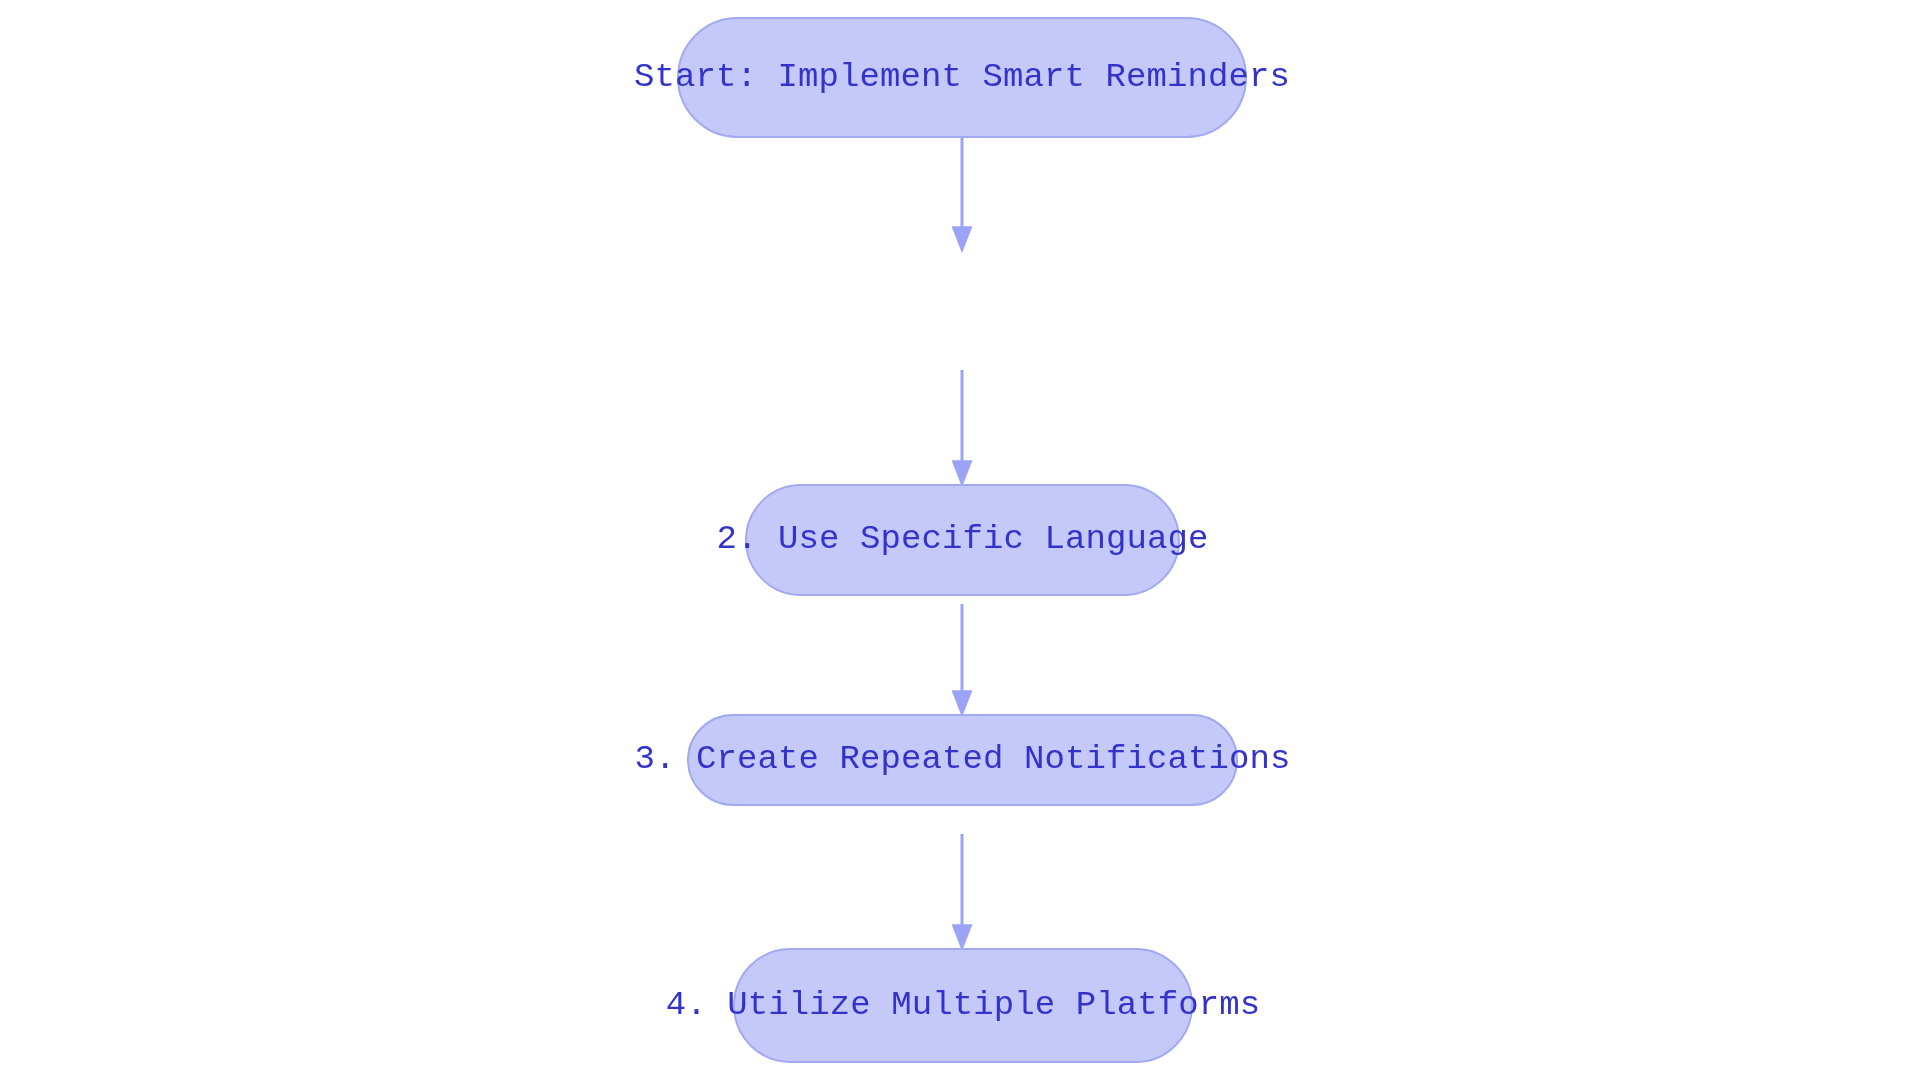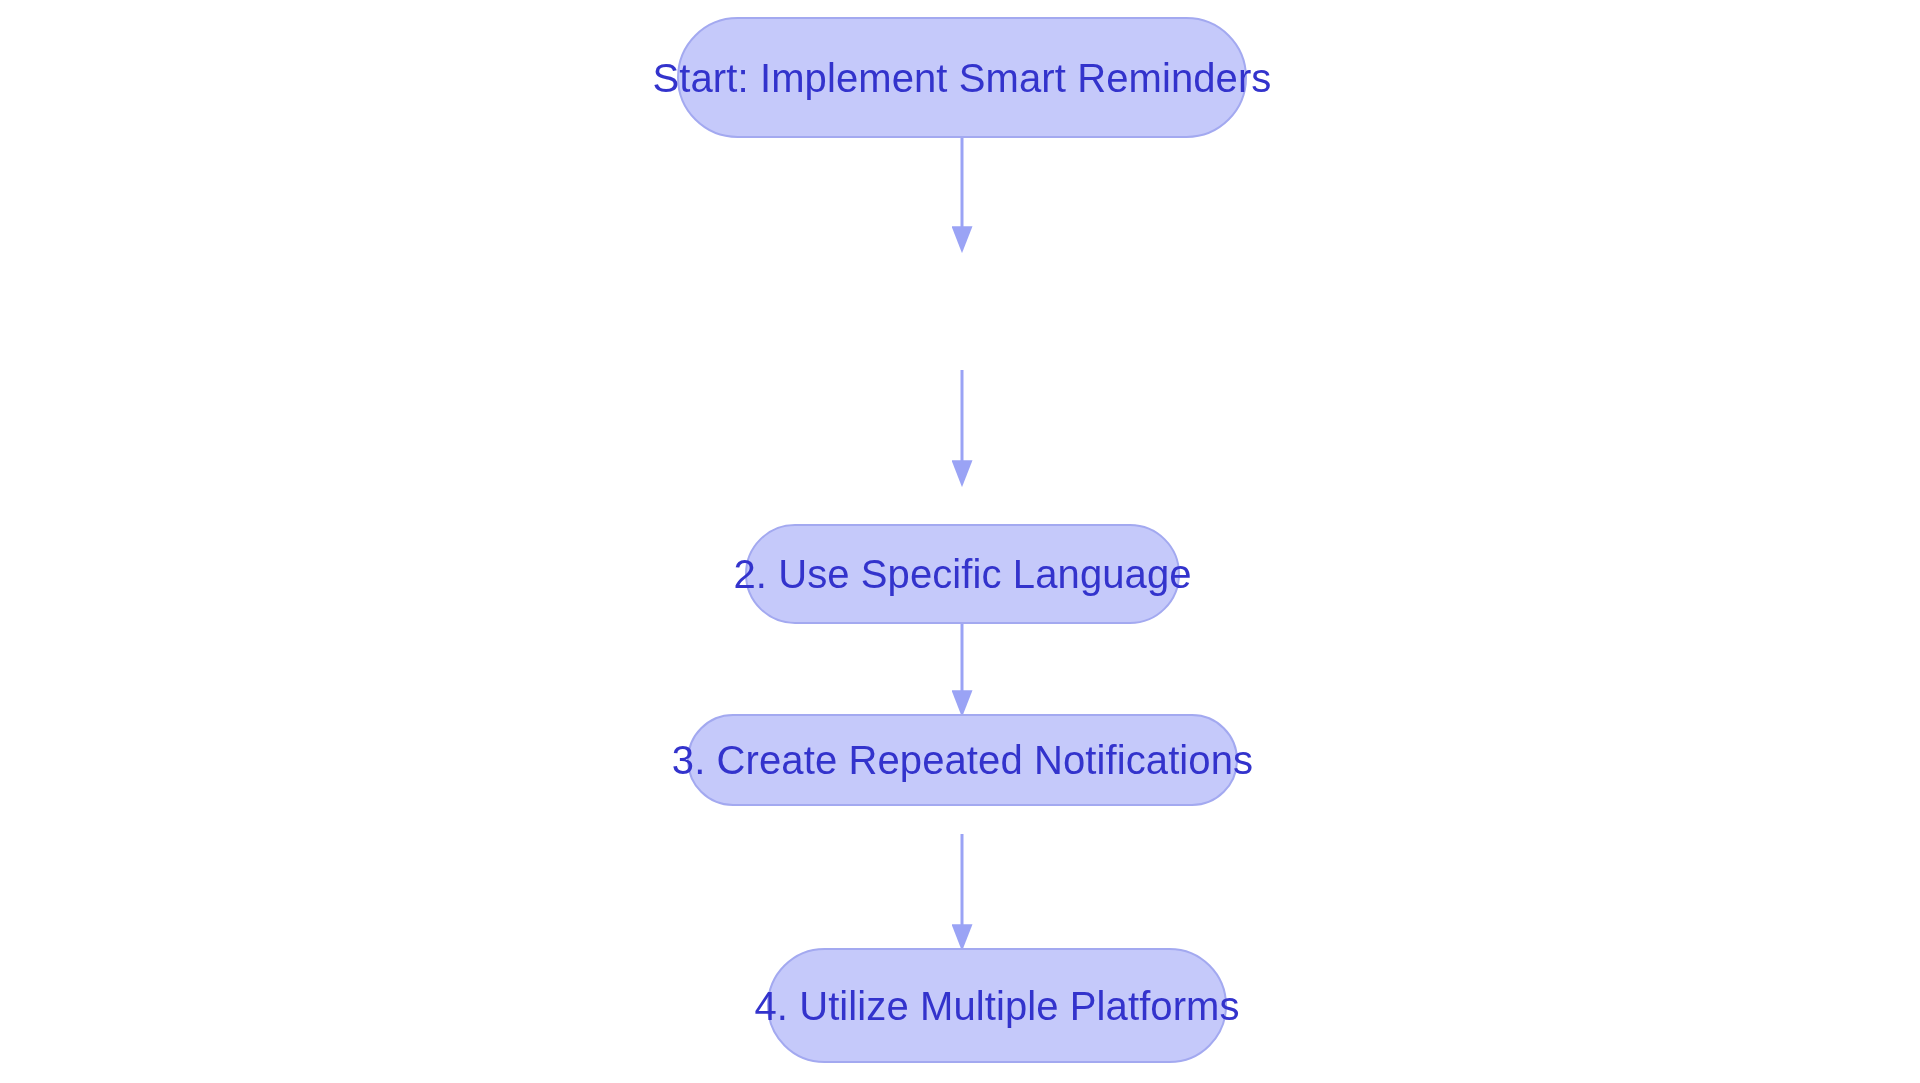--- a/index.html
+++ b/index.html
@@ -33,35 +33,35 @@
     display: flex;
     align-items: center;
     justify-content: center;
     background: #c5c9fa;
     border: 2px solid #a3a9f0;
     border-radius: 62px;
     z-index: 2;
   }
   .node-label {
     color: #3333cc;
-    font-family: Liberation Sans, sans-serif;
-    font-size: 40px;
+    font-family: Liberation Mono, monospace;
+    font-size: 34px;
     font-weight: 400;
     line-height: 1.1;
     letter-spacing: 0.1px;
     white-space: nowrap;
     text-align: center;
     user-select: none;
   }
   
   #node-0 { left: 677px;  top: 17px;   width: 570px; height: 121px; }
   #node-1 { left: 779px;  top: 250px;  width: 366px; height: 120px; }
-  #node-2 { left: 745px;  top: 484px;  width: 435px; height: 100px; margin-top: 40px; }
+  #node-2 { left: 745px;  top: 484px;  width: 435px; height: 112px; }
   #node-3 { left: 687px;  top: 714px;  width: 551px; height: 92px; }
-  #node-4 { left: 767px;  top: 948px;  width: 460px; height: 115px; }
+  #node-4 { left: 733px;  top: 948px;  width: 460px; height: 115px; }
 </style>
 </head>
 <body>
 
 <div id="flowchart-canvas">
 
   <svg id="flow-svg" viewBox="0 0 1920 1083" xmlns="http://www.w3.org/2000/svg" aria-hidden="true">
     <defs>
       <marker id="arrowhead" markerWidth="9" markerHeight="7" refX="0.6" refY="3.5" orient="auto" markerUnits="strokeWidth">
         <polygon points="0 0, 9 3.5, 0 7" fill="#9aa3f5"></polygon>

